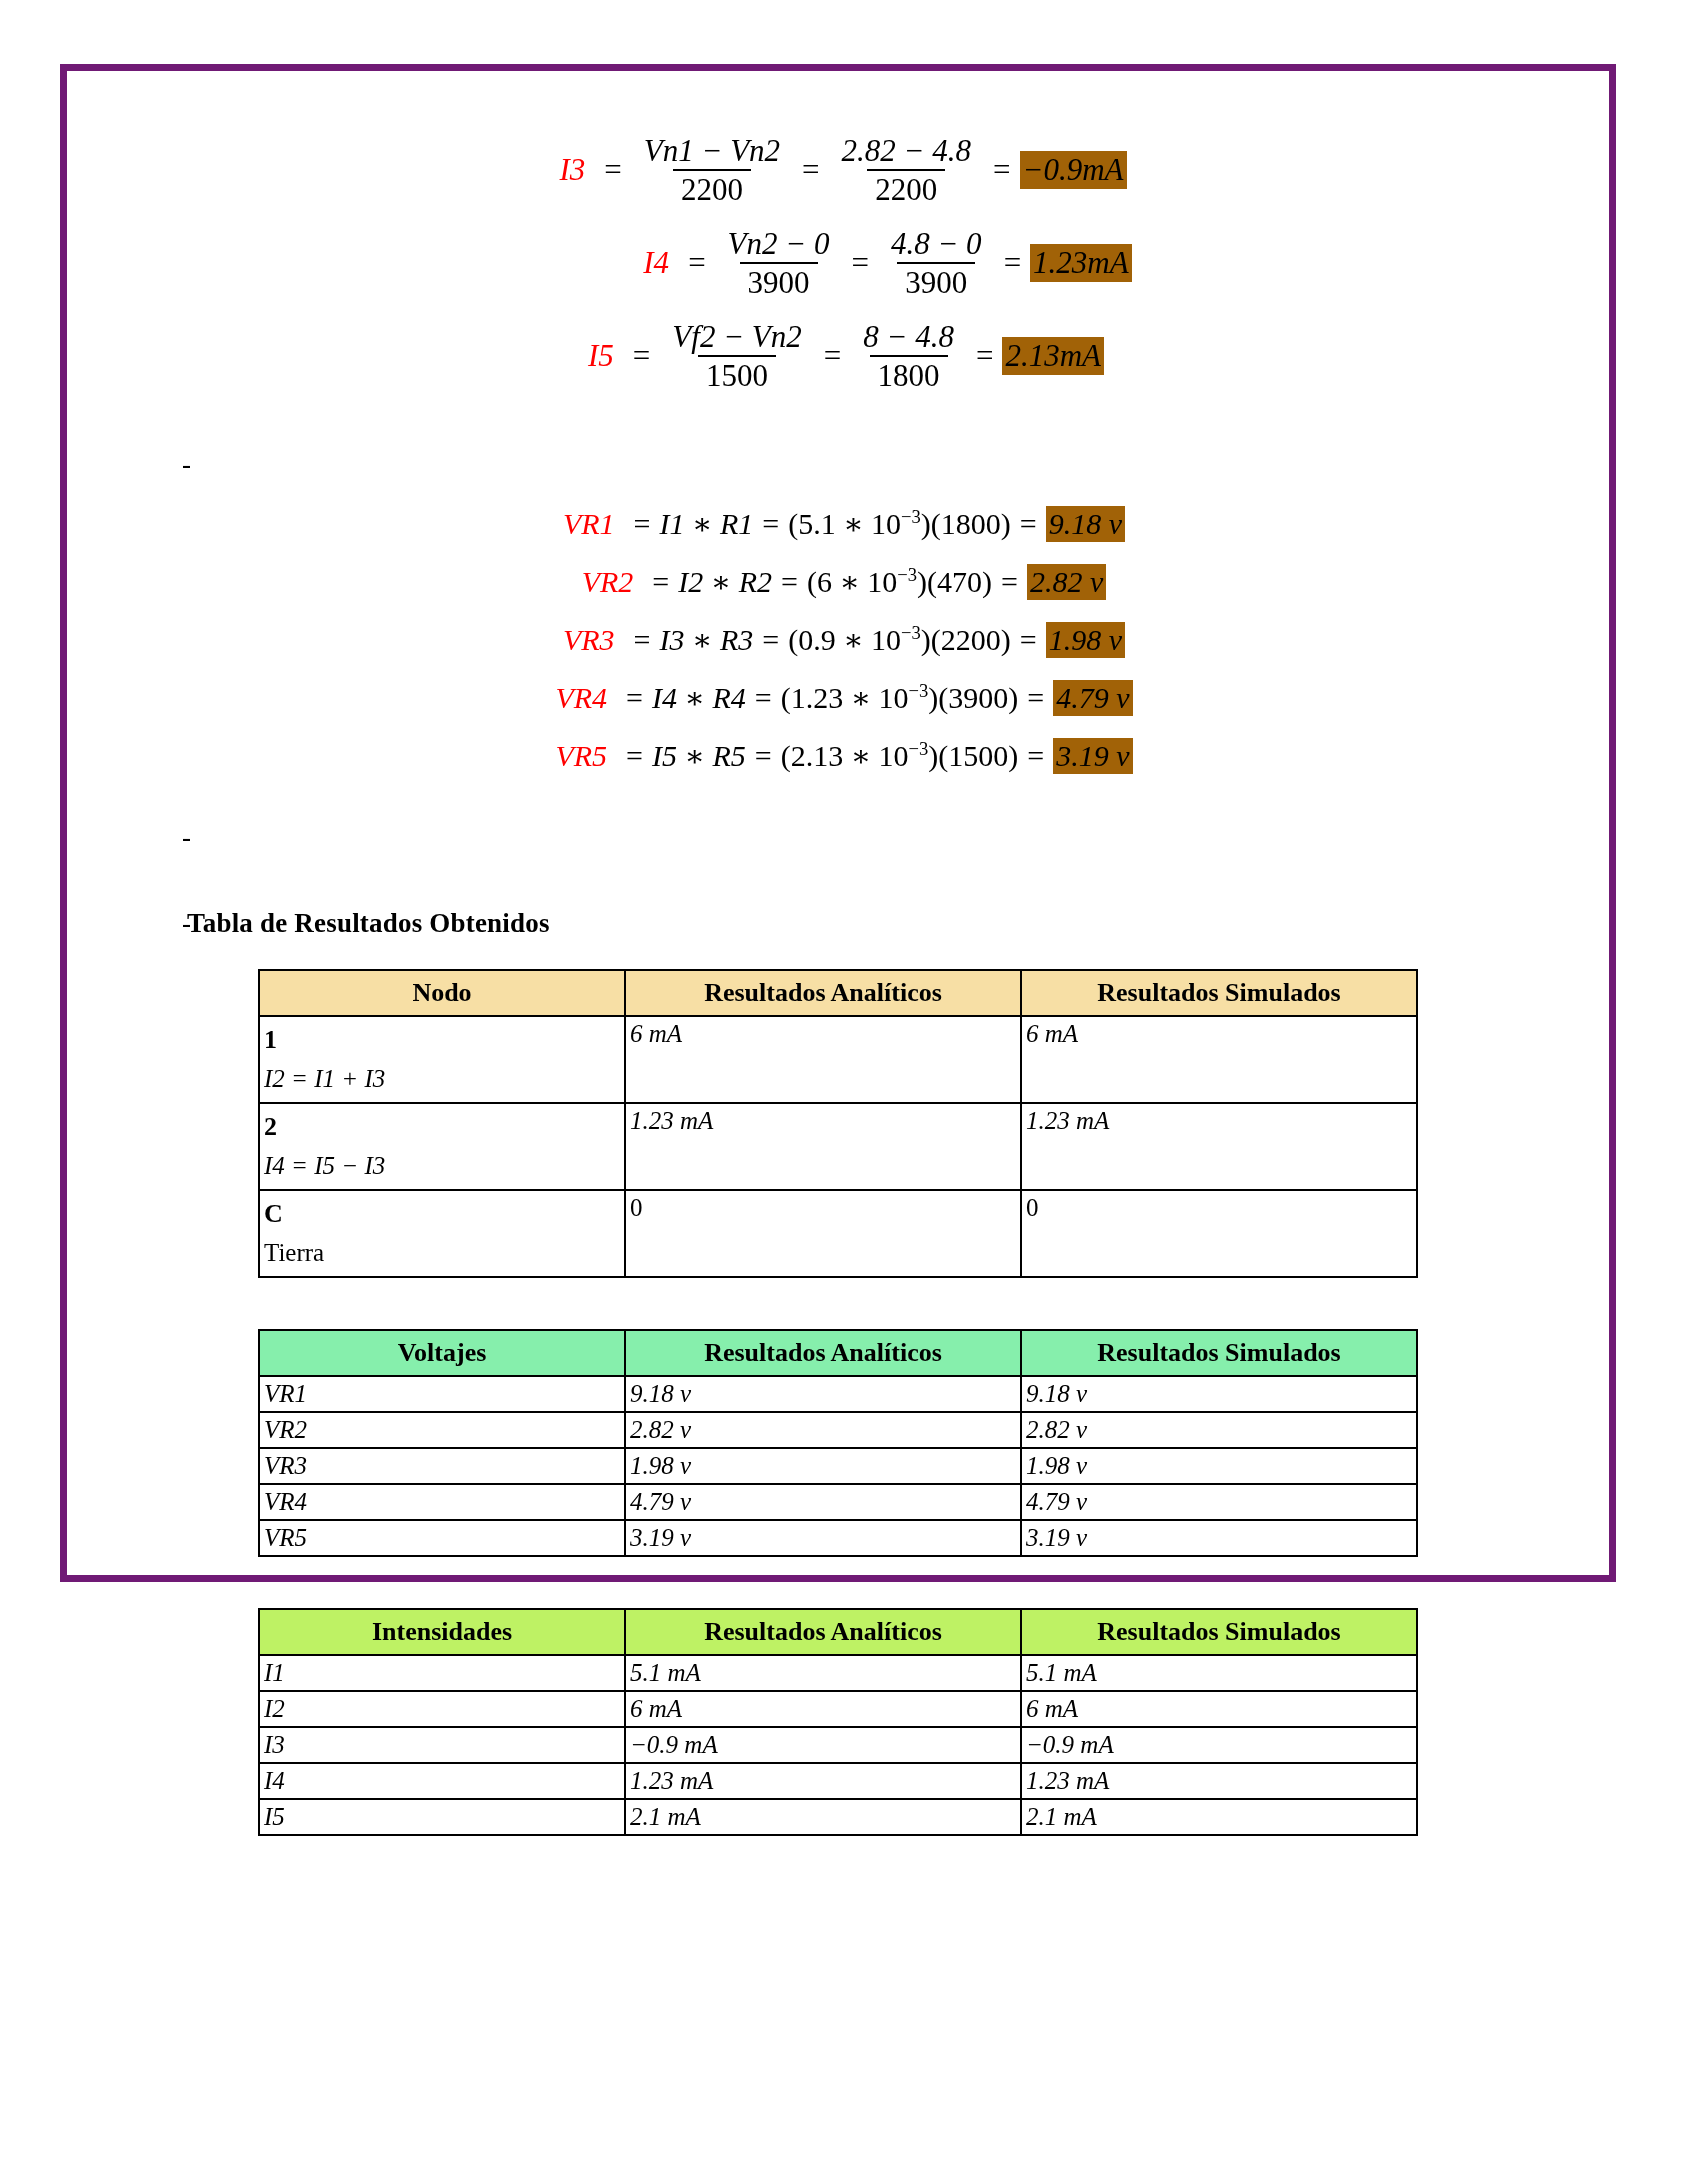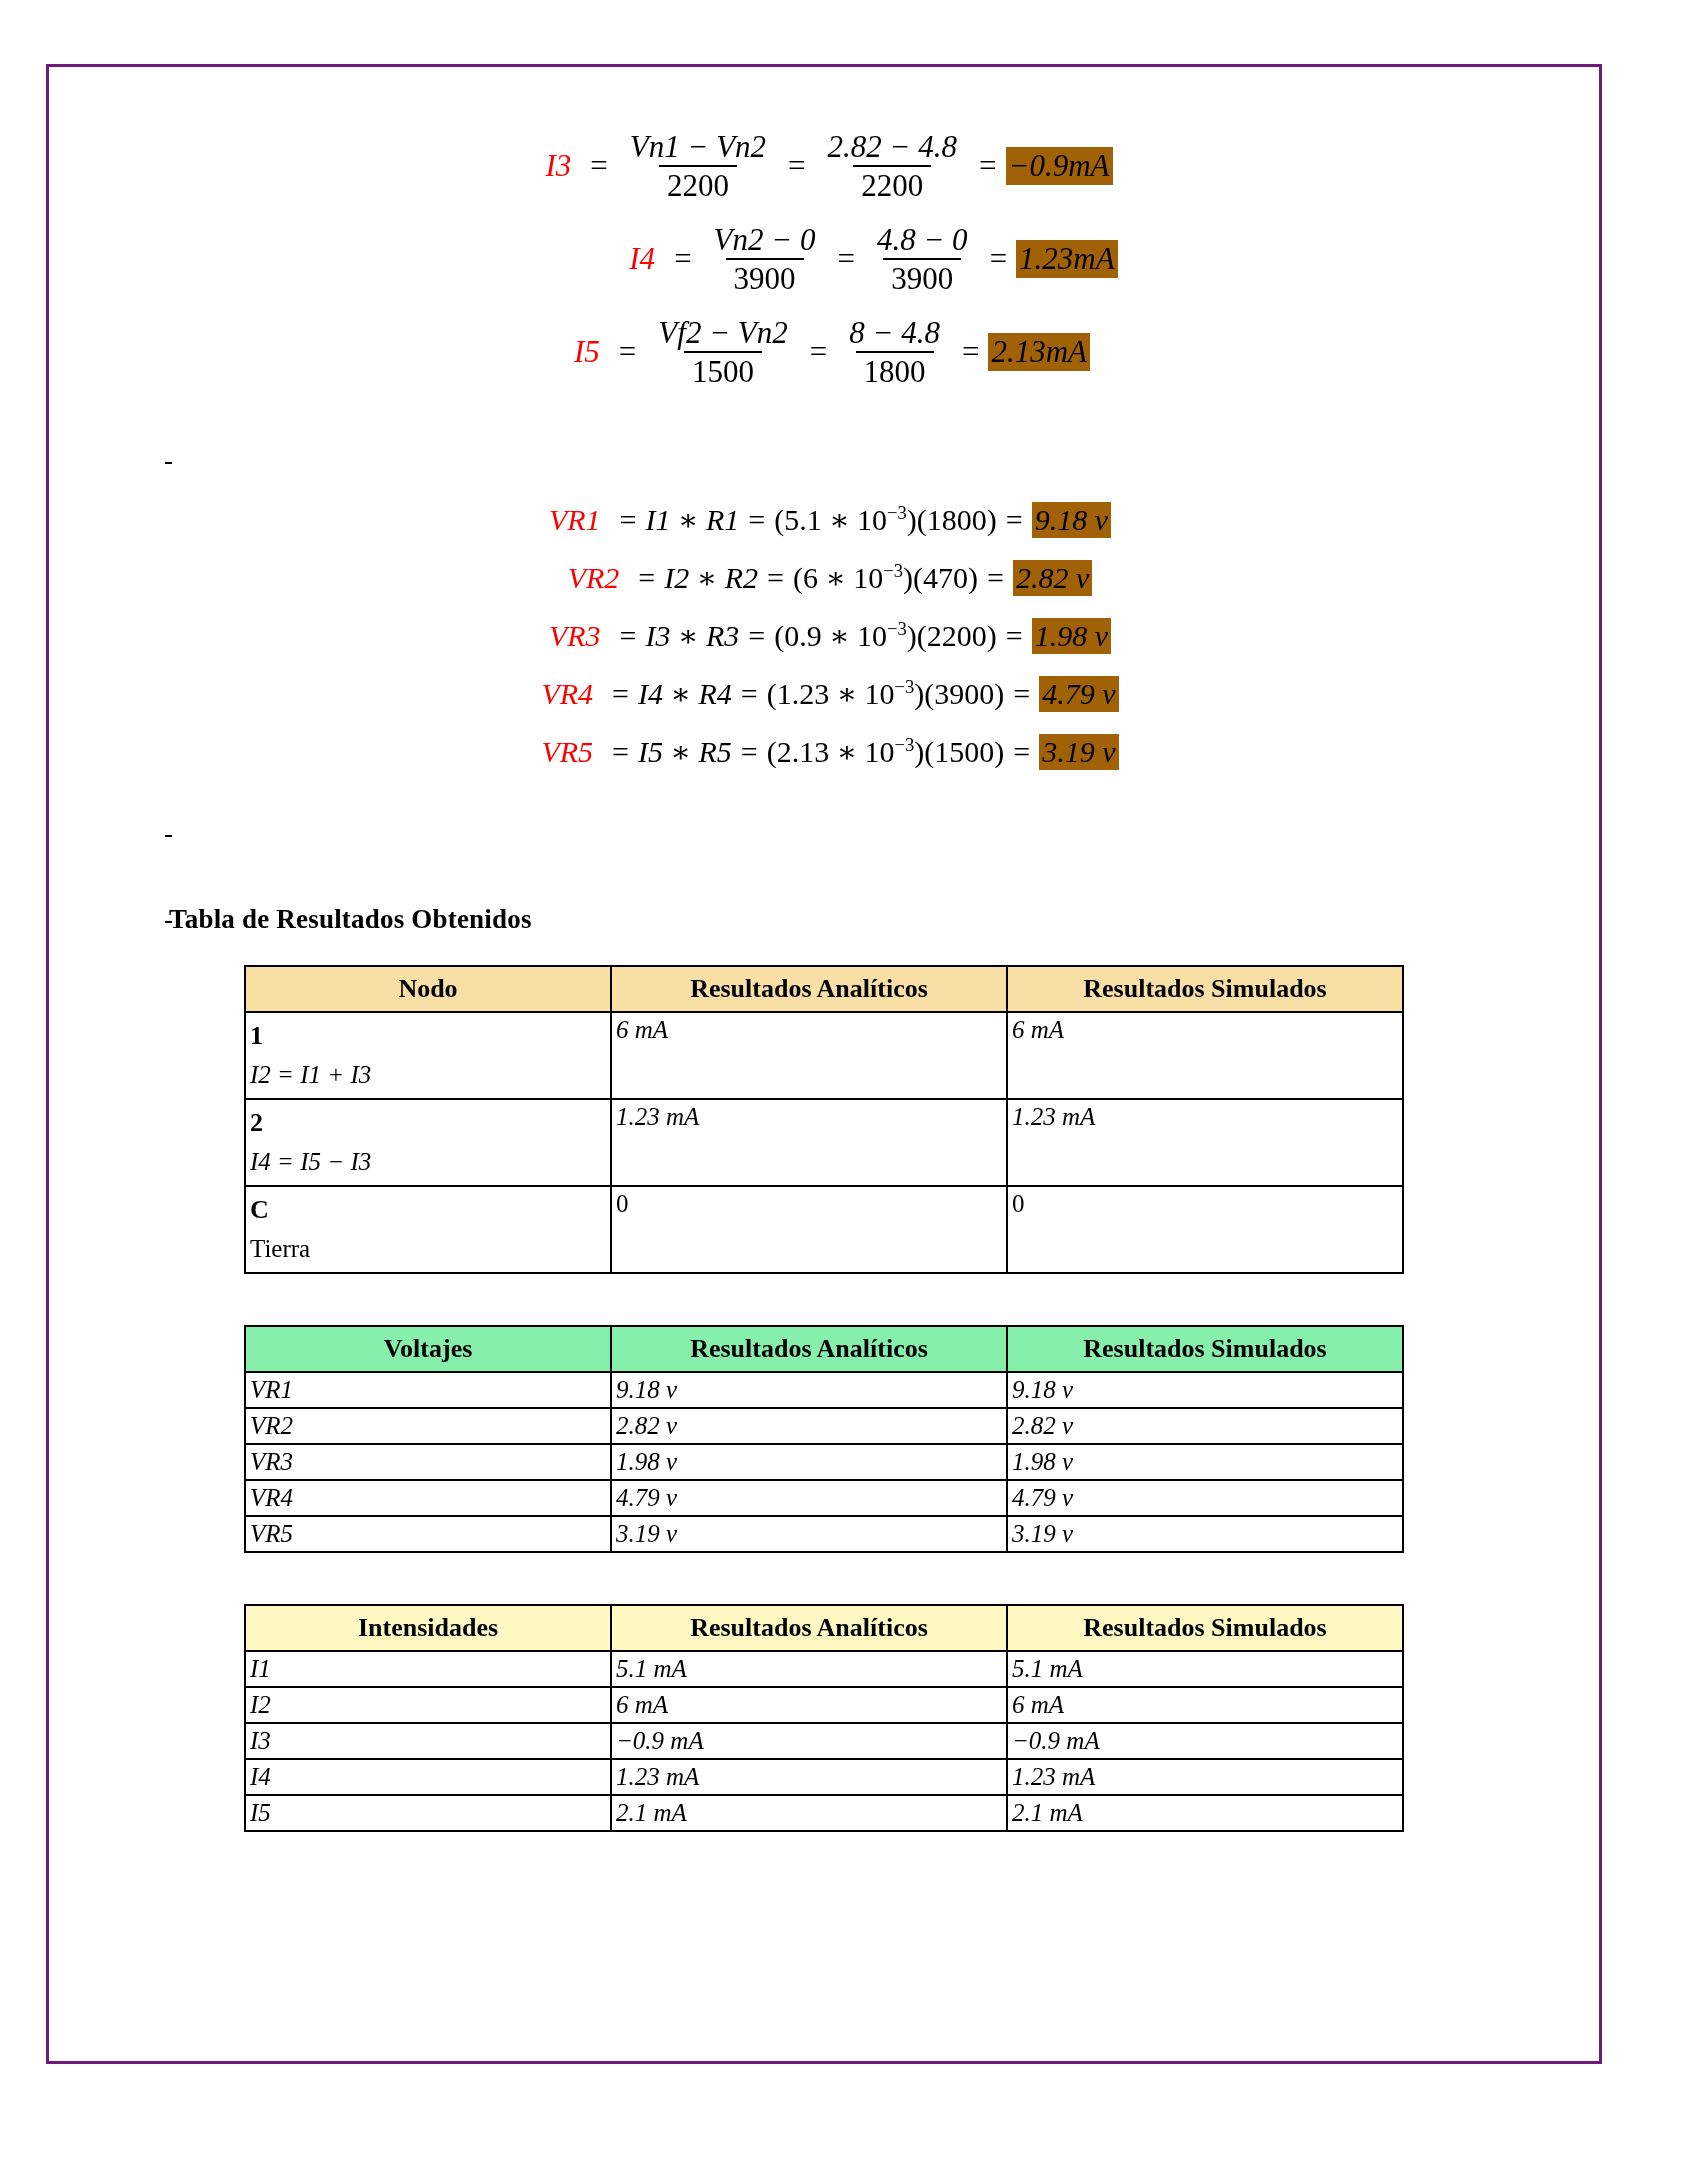--- a/index.html
+++ b/index.html
@@ -10,25 +10,25 @@
   body {
     width: 1683px;
     height: 2178px;
     font-family: "Liberation Serif", "DejaVu Serif", serif;
     color: #000000;
     position: relative;
     overflow: hidden;
   }
   .page-frame {
     position: absolute;
-    left: 46px;
+    left: 60px;
     top: 64px;
     width: 1556px;
-    height: 2000px;
-    border: 3px solid #701a75;
+    height: 1518px;
+    border: 7px solid #701a75;
     box-sizing: border-box;
     background: #ffffff;
   }
   .content {
     position: absolute;
     left: 0;
     top: 0;
     width: 100%;
     height: 100%;
     box-sizing: border-box;
@@ -124,21 +124,21 @@
   table.res th {
     font-weight: bold;
     font-size: 26px;
     padding: 7px 4px;
   }
   table.res col.c1 { width: 366px; }
   table.res col.c2 { width: 396px; }
   table.res col.c3 { width: 396px; }
   .th-nodo { background: #f7dfa5; }
   .th-volt { background: #86efac; }
-  .th-int  { background: #fef9c3; }
+  .th-int  { background: #bef264; }
   td.italic-cell { font-style: italic; }
   .cell-sub {
     font-style: italic;
     font-size: 25px;
     font-weight: normal;
   }
   .cell-main {
     font-weight: bold;
     font-size: 26px;
   }

